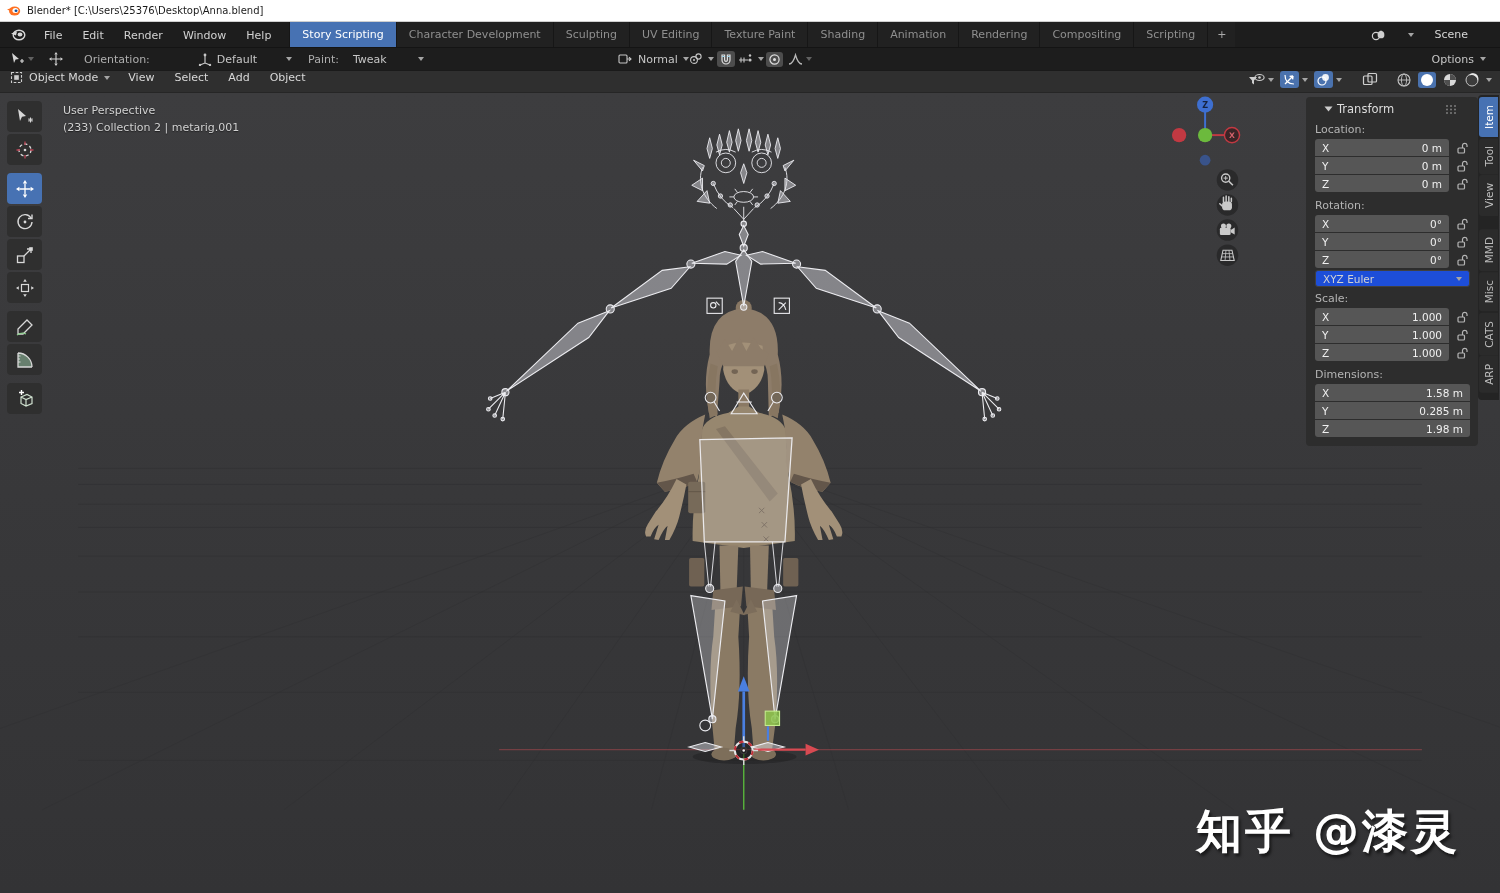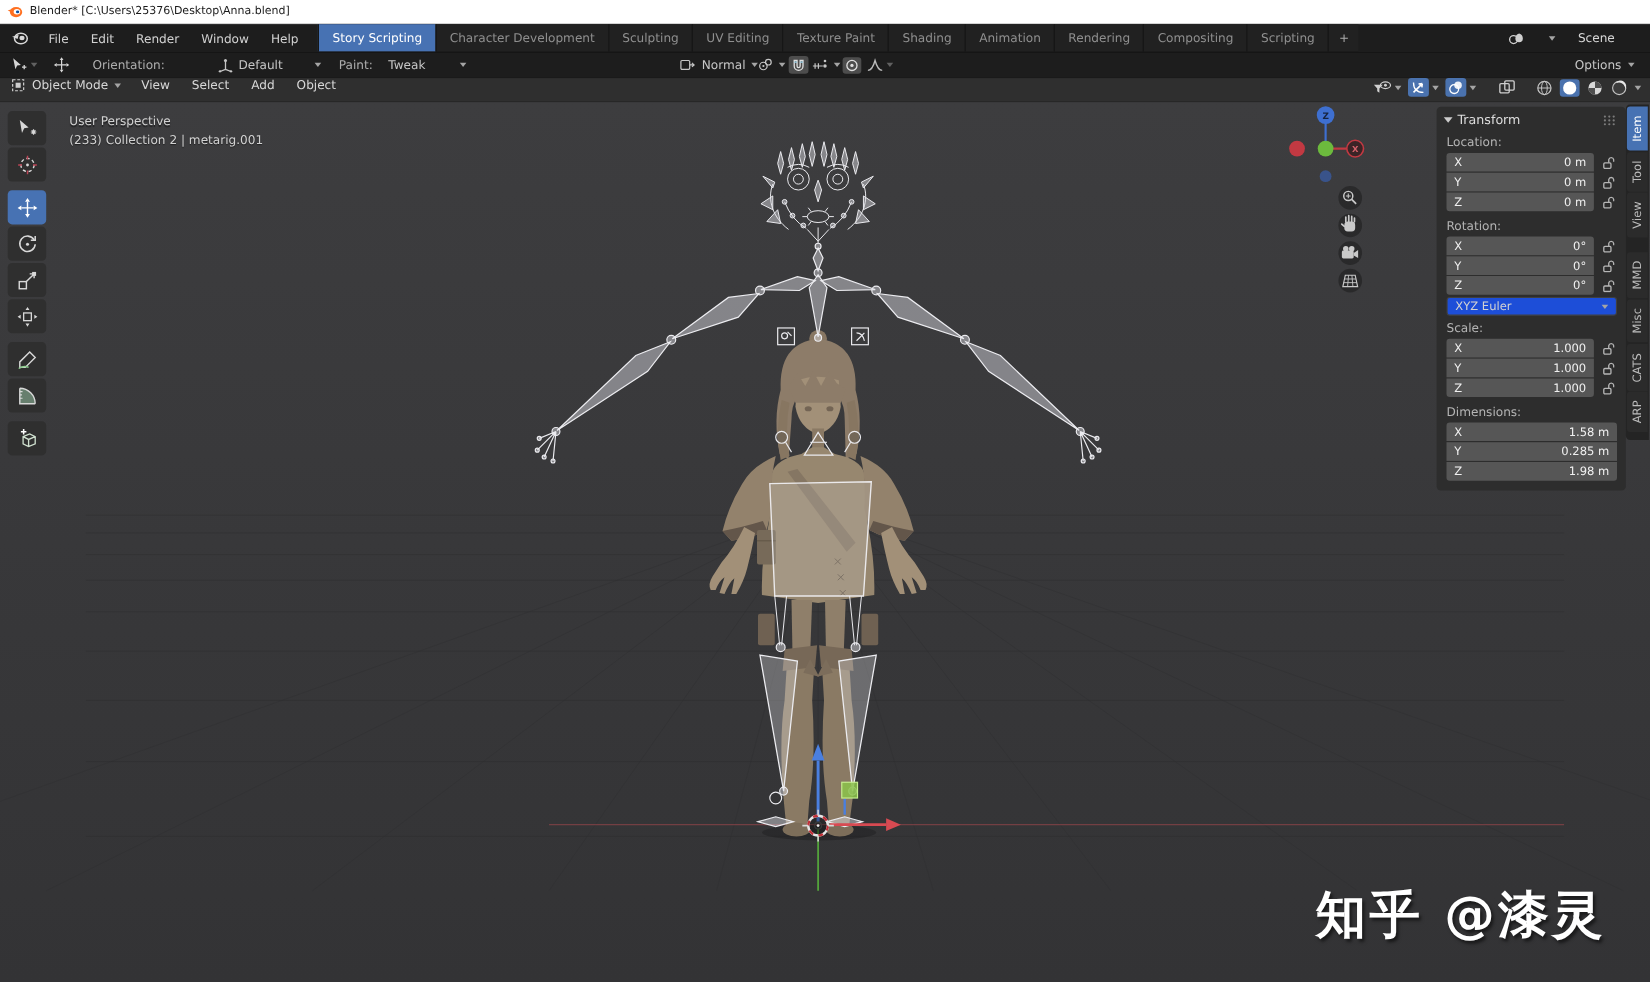--- a/index.html
+++ b/index.html
@@ -51,21 +51,21 @@
   
   .toolshelf { position:absolute; left:7px; top:8px; width:36px; display:flex; flex-direction:column; }
   .tool-btn { width:35px; height:31px; background:#2e2e2ee0; border-radius:4px; margin-bottom:2px;
     display:flex; align-items:center; justify-content:center; }
   .tool-btn.active { background:#4772b3; }
   .tool-gap { height:6px; }
 
   
   .npanel { position:absolute; left:1306px; top:4px; width:172px; background:#2d2d2d;
     border-radius:4px; padding-bottom:8px; }
-  .np-head { height:24px; display:flex; align-items:center; padding:0 8px; font-size:11.5px; color:#dddddd; gap:6px; }
+  .np-head { height:24px; display:flex; align-items:center; padding:0 20px; font-size:11.5px; color:#dddddd; gap:6px; }
   .np-tri { width:0;height:0;border-top:4px solid transparent;border-bottom:4px solid transparent;
     border-left:5px solid #cccccc; transform:rotate(90deg); }
   .np-grip { margin-left:auto; }
   .np-label { font-size:11px; color:#b4b4b4; padding:2px 9px 3px; }
   .prow { display:flex; align-items:center; margin:0 8px 1px 9px; gap:5px; }
   .pfield { flex:1; height:17px; background:#565656; display:flex; align-items:center;
     padding:0 7px; font-size:10.5px; color:#f0f0f0; }
   .grp .prow:first-child .pfield { border-radius:3px 3px 0 0; }
   .grp .prow:last-child .pfield { border-radius:0 0 3px 3px; }
   .pfield .ax { width:16px; }

